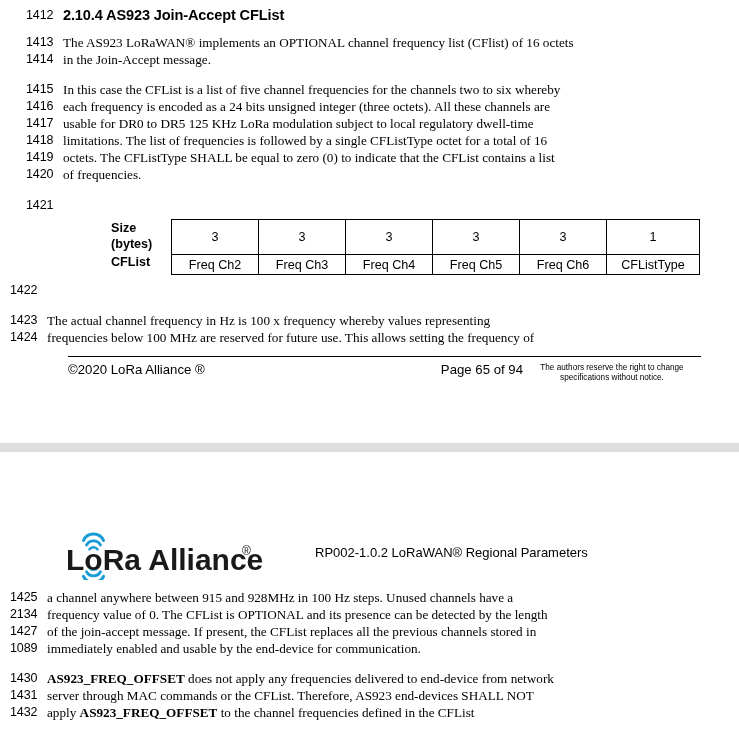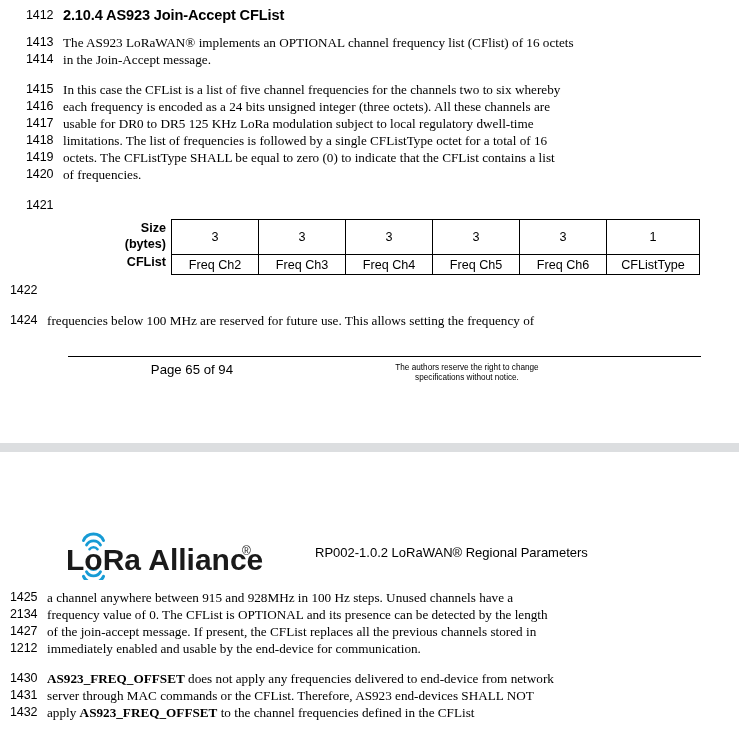--- a/index.html
+++ b/index.html
@@ -72,21 +72,21 @@
   .tbl-wrap {
     position: absolute;
     left: 111px;
     top: 219px;
     display: flex;
     align-items: stretch;
   }
   .tbl-labels {
     width: 60px;
     flex: 0 0 60px;
-    text-align: right;
+    text-align: left;
     font-weight: bold;
     font-size: 12.6px;
     padding-right: 5px;
     box-sizing: border-box;
   }
   .tbl-labels .lab-size {
     height: 34px;
     line-height: 15.5px;
     padding-top: 2px;
     box-sizing: border-box;
@@ -284,29 +284,34 @@
 <div class="page" style="top:282px">
   <div class="lrow">
     <div class="lnum">1422</div>
     <div class="ltext"></div>
   </div>
 
   <div style="height:13px"></div>
 
   <div class="para">
     <div class="lrow">
+      <div class="lnum">1423</div>
+      <div class="ltext">The actual channel frequency in Hz is 100 x frequency whereby values representing</div>
+    </div>
+    <div class="lrow">
       <div class="lnum">1424</div>
       <div class="ltext">frequencies below 100 MHz are reserved for future use. This allows setting the frequency of</div>
     </div>
   </div>
 </div>
 
 <div class="footer">
   <div class="footer-rule"></div>
   <div class="footer-row">
+    <div class="foot-copy">©2020 LoRa Alliance ®</div>
     <div class="foot-page">Page 65 of 94</div>
     <div class="foot-notice">
       <div>The authors reserve the right to change</div>
       <div>specifications without notice.</div>
     </div>
   </div>
 </div>
 
 <div class="page-gap"></div>
 
@@ -341,21 +346,21 @@
     </div>
     <div class="lrow">
       <div class="lnum">2134</div>
       <div class="ltext">frequency value of 0. The CFList is OPTIONAL and its presence can be detected by the length</div>
     </div>
     <div class="lrow">
       <div class="lnum">1427</div>
       <div class="ltext">of the join-accept message. If present, the CFList replaces all the previous channels stored in</div>
     </div>
     <div class="lrow">
-      <div class="lnum">1212</div>
+      <div class="lnum">1089</div>
       <div class="ltext nojust">immediately enabled and usable by the end-device for communication.</div>
     </div>
   </div>
 
   <div style="height:13px"></div>
 
   <div class="para">
     <div class="lrow">
       <div class="lnum">1430</div>
       <div class="ltext"><b>AS923_FREQ_OFFSET</b><span> does not apply any frequencies delivered to end-device from network</span></div>

